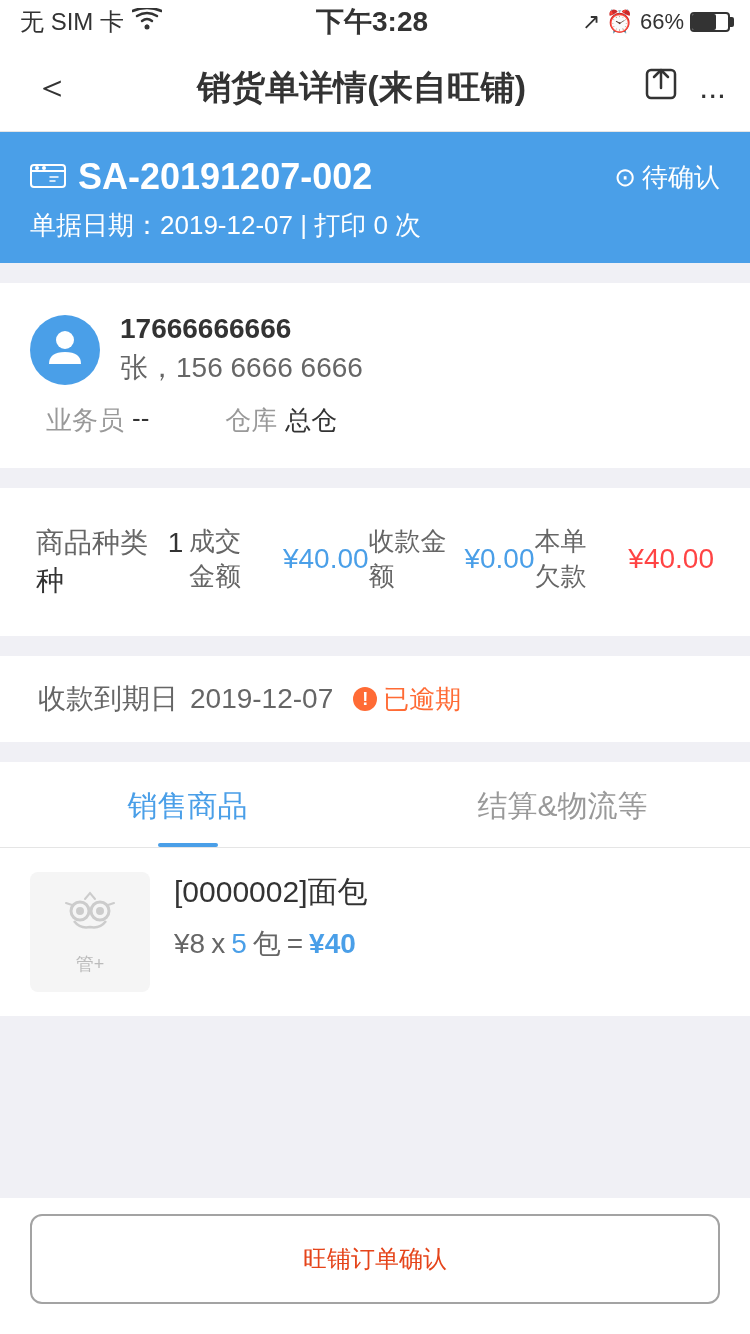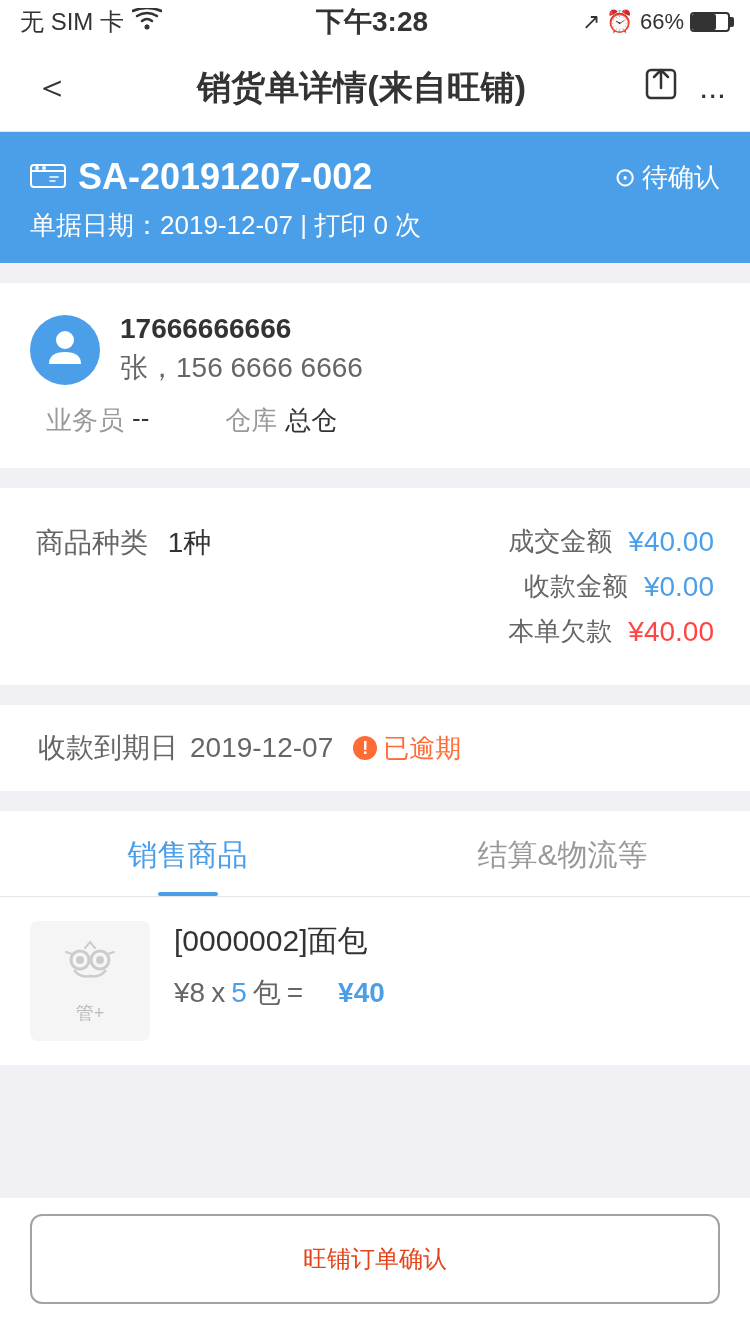--- a/index.html
+++ b/index.html
@@ -206,22 +206,21 @@
       font-size: 28px;
     }
     .summary-label {
       color: #666;
     }
     .summary-value {
       color: #333;
     }
     .summary-right {
       display: flex;
-      flex-direction: column;
-      gap: 10px;
+      flex-direction: row;
       align-items: flex-end;
       font-size: 26px;
     }
     .summary-row {
       display: flex;
       gap: 16px;
       align-items: center;
     }
     .amount-label {
       color: #666;
@@ -346,21 +345,20 @@
       display: flex;
       align-items: center;
       gap: 6px;
     }
     .product-qty {
       color: #4a9fe8;
     }
     .product-total {
       color: #4a9fe8;
       font-weight: 600;
-      margin-left: 29px;
     }
 
     
     .empty-area {
       background: #f0f0f5;
       height: 280px;
     }
 
     
     .bottom-bar {

